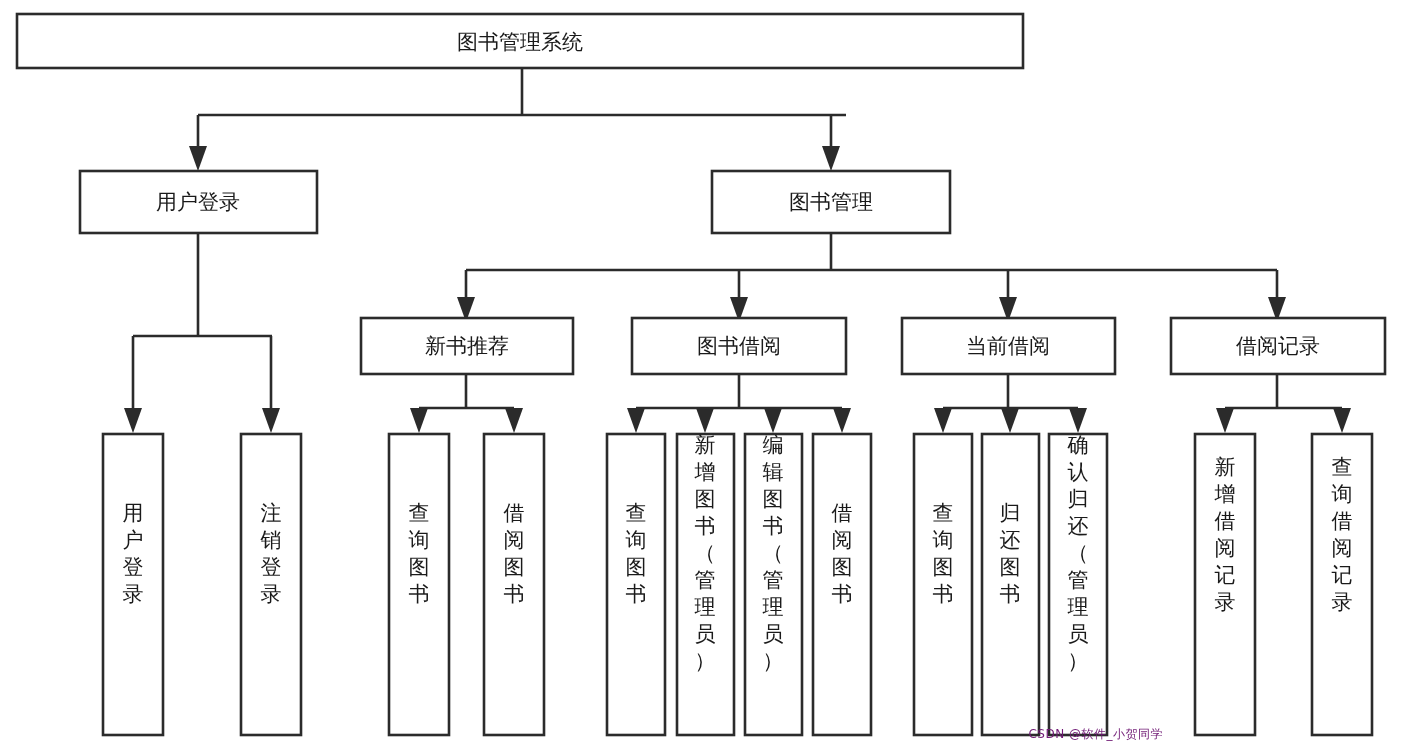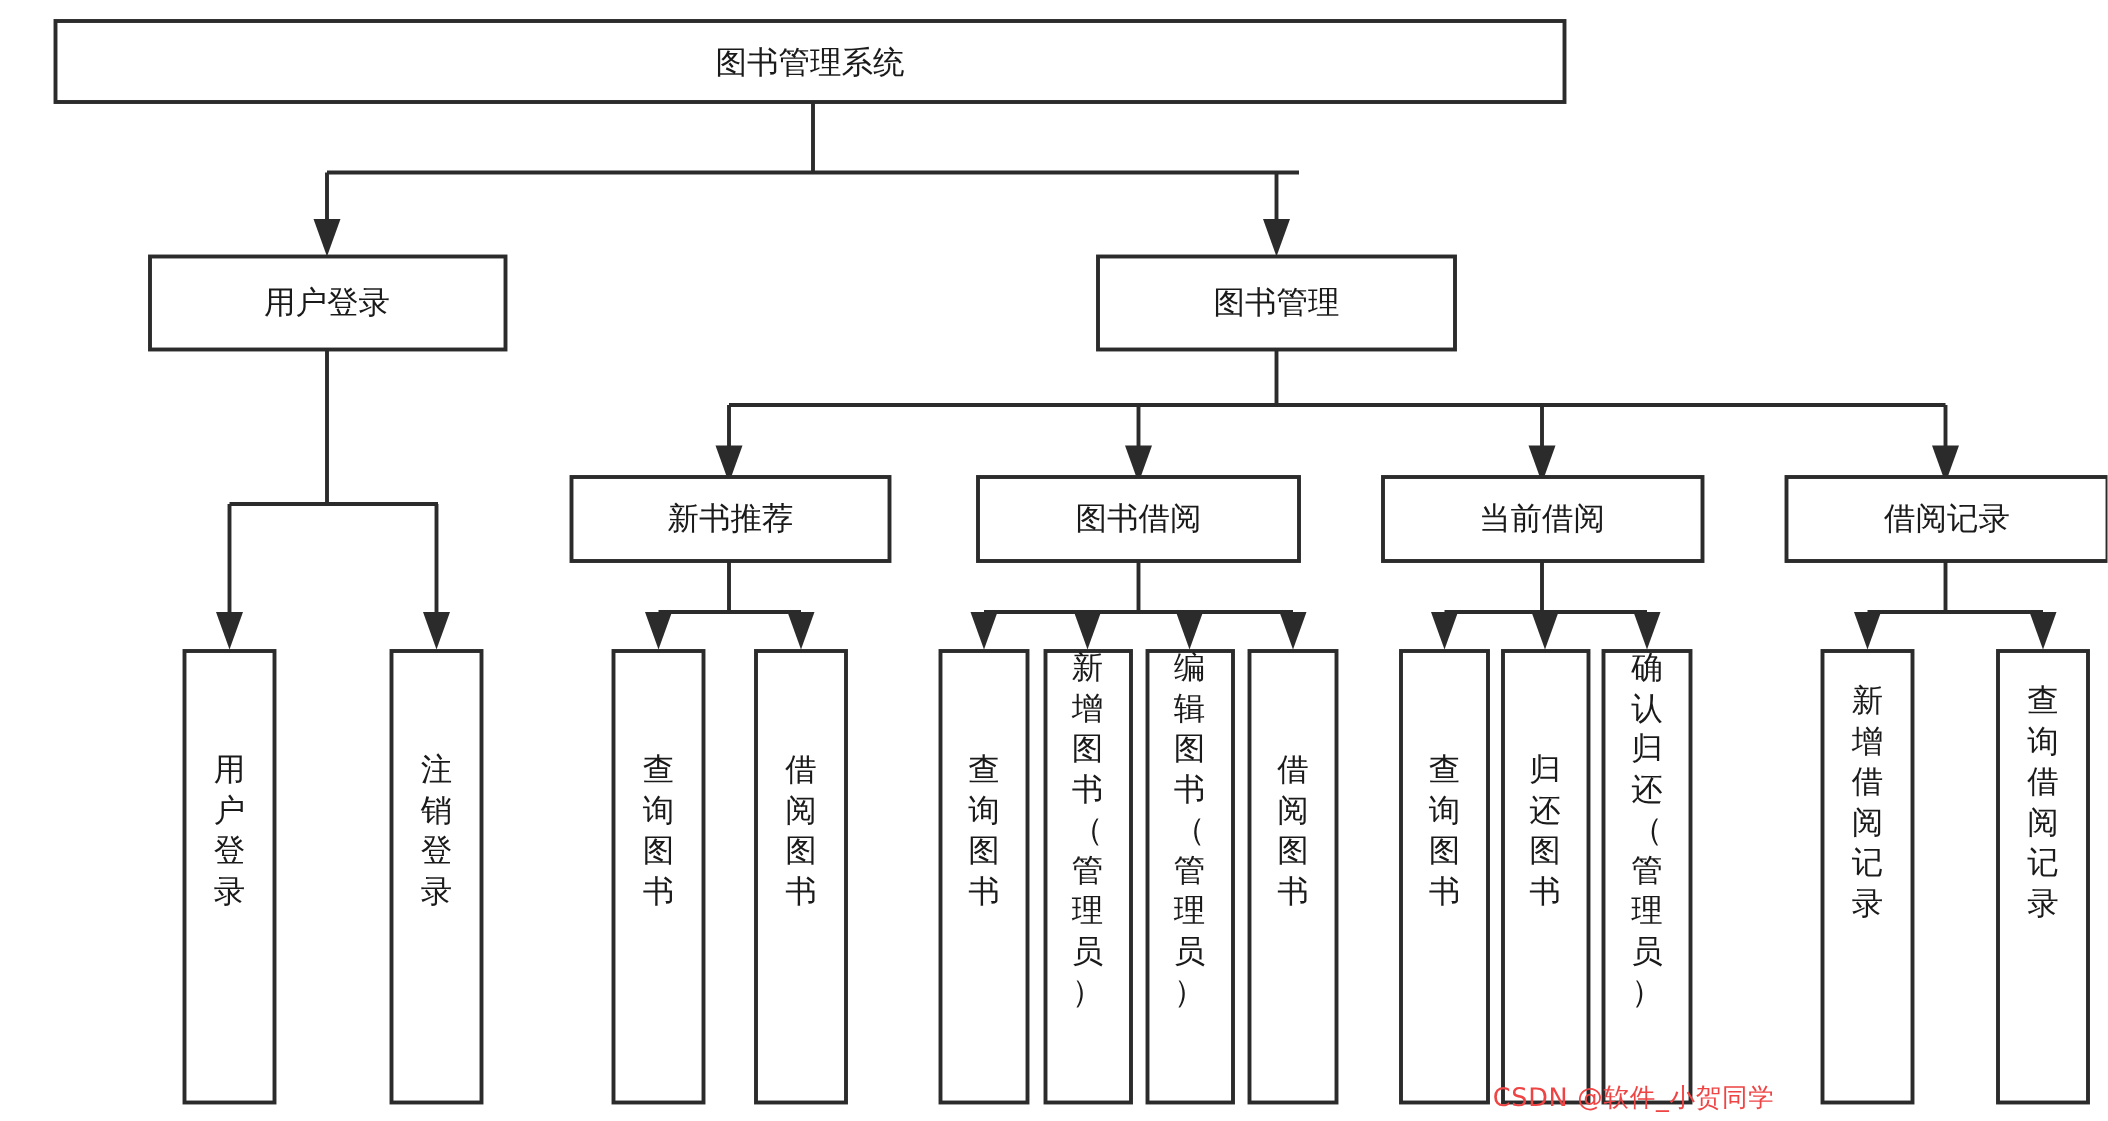--- a/index.html
+++ b/index.html
@@ -10,21 +10,20 @@
   body {
     width: 1405px;
     height: 747px;
     font-family: "DejaVu Sans", "Liberation Sans", sans-serif;
     overflow: hidden;
   }
   #diagram-root {
     position: relative;
     width: 1171px;
     height: 747px;
-    margin-left: 20px;
   }
   svg.diagram-canvas {
     position: absolute;
     top: 0;
     left: 0;
     width: 1405px;
     height: 747px;
   }
   .node-box {
     fill: #ffffff;
@@ -52,22 +51,22 @@
     font-family: "DejaVu Sans", "Liberation Sans", sans-serif;
     font-size: 21px;
     fill: #1a1a1a;
     text-anchor: middle;
   }
   .watermark {
     position: absolute;
     right: 8px;
     bottom: 4px;
     font-family: "DejaVu Sans", "Liberation Sans", sans-serif;
-    font-size: 17px;
-    color: #ef4444;
+    font-size: 12px;
+    color: #701a75;
     white-space: nowrap;
     letter-spacing: 0.5px;
   }
 </style>
 </head>
 <body>
 
 <div id="diagram-root">
 
   <svg class="diagram-canvas" viewBox="0 0 1405 747">

